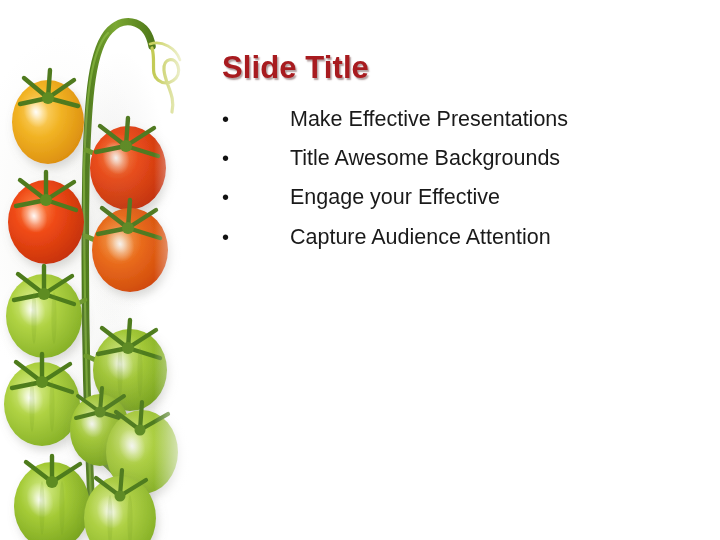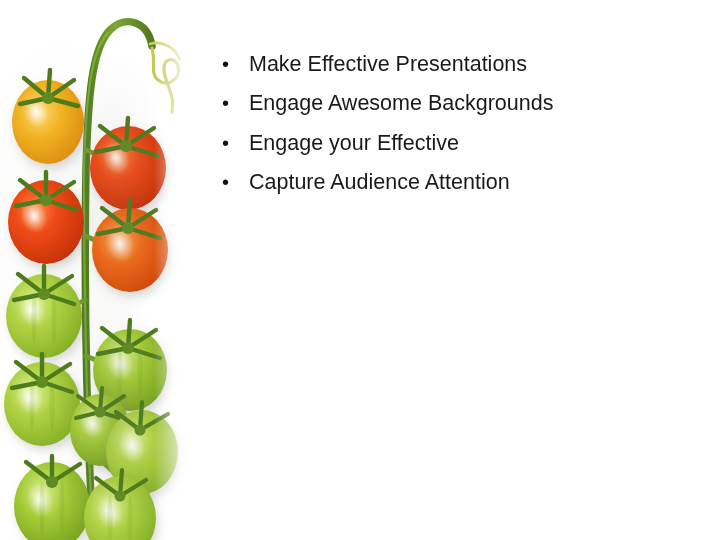--- a/index.html
+++ b/index.html
@@ -84,21 +84,21 @@
     color: #1a1a1a;
     line-height: 1.18;
   }
   .bullet-marker {
     flex: 0 0 auto;
     width: 27px;
     font-size: 20px;
     color: #111111;
     line-height: 1.18;
   }
-  .bullet-text { flex: 1 1 auto; }
+  .bullet-text { flex: 1 1 auto; margin-left: 41px; }
 </style>
 </head>
 <body>
 
 <div class="slide">
 
   <div class="photo-panel">
     <svg class="vine-art" viewBox="0 0 200 540" xmlns="http://www.w3.org/2000/svg">
       <defs>
 
@@ -309,29 +309,30 @@
         <ellipse cx="62" cy="508" rx="2.6" ry="27"></ellipse>
         <ellipse cx="110" cy="520" rx="2.6" ry="25"></ellipse>
         <ellipse cx="130" cy="520" rx="2.6" ry="25"></ellipse>
       </g>
     </svg>
     <div class="photo-fade"></div>
   </div>
 
   <div class="content">
 
+    <h1 class="slide-title">Slide Title</h1>
 
     <ul class="bullet-list">
       <li class="bullet-item">
         <span class="bullet-marker">•</span>
         <span class="bullet-text">Make Effective Presentations</span>
       </li>
       <li class="bullet-item">
         <span class="bullet-marker">•</span>
-        <span class="bullet-text">Engage Awesome Backgrounds</span>
+        <span class="bullet-text">Title Awesome Backgrounds</span>
       </li>
       <li class="bullet-item">
         <span class="bullet-marker">•</span>
         <span class="bullet-text">Engage your Effective</span>
       </li>
       <li class="bullet-item">
         <span class="bullet-marker">•</span>
         <span class="bullet-text">Capture Audience Attention</span>
       </li>
     </ul>

